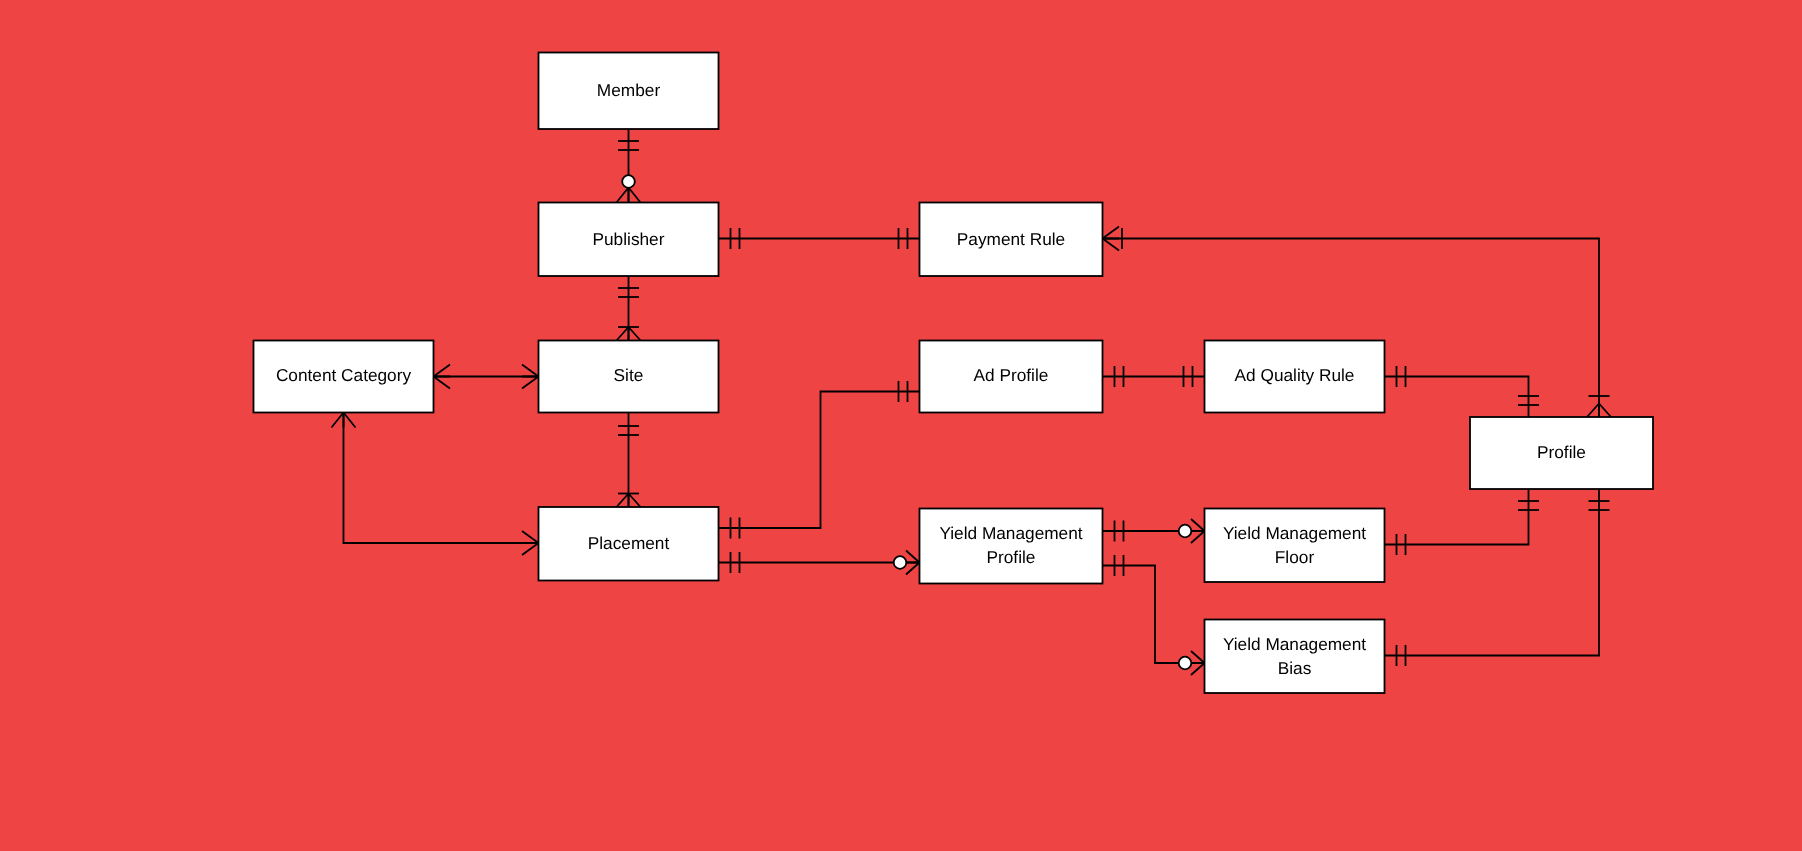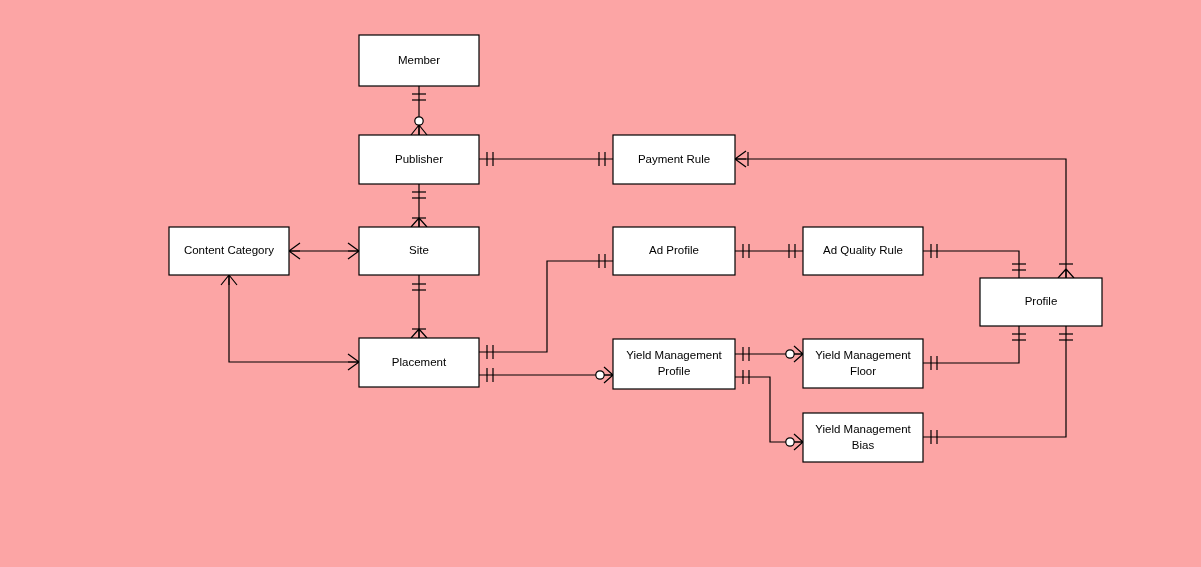--- a/index.html
+++ b/index.html
@@ -8,21 +8,21 @@
     padding: 0;
     background: #ffffff;
   }
   body {
     font-family: "Liberation Sans", sans-serif;
   }
   #canvas {
     position: relative;
     width: 1201px;
     height: 567px;
-    background: #fca5a5;
+    background: #ef4444;
     overflow: hidden;
   }
   #diagram-svg {
     position: absolute;
     left: 0;
     top: 0;
     width: 1201px;
     height: 567px;
   }
   .entity-rect {

